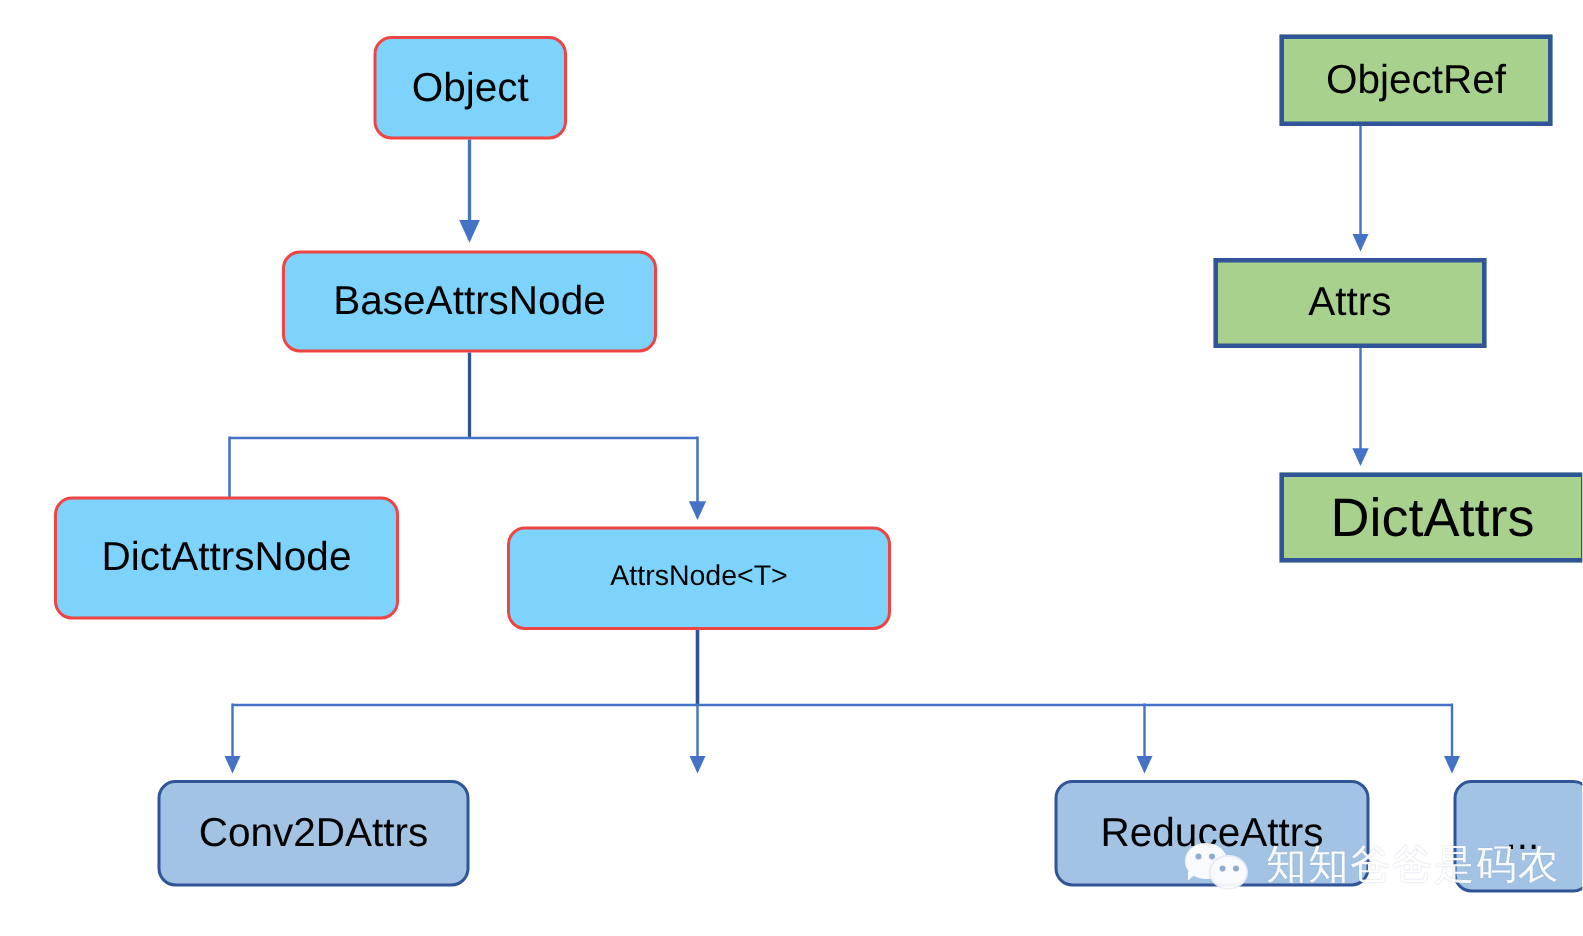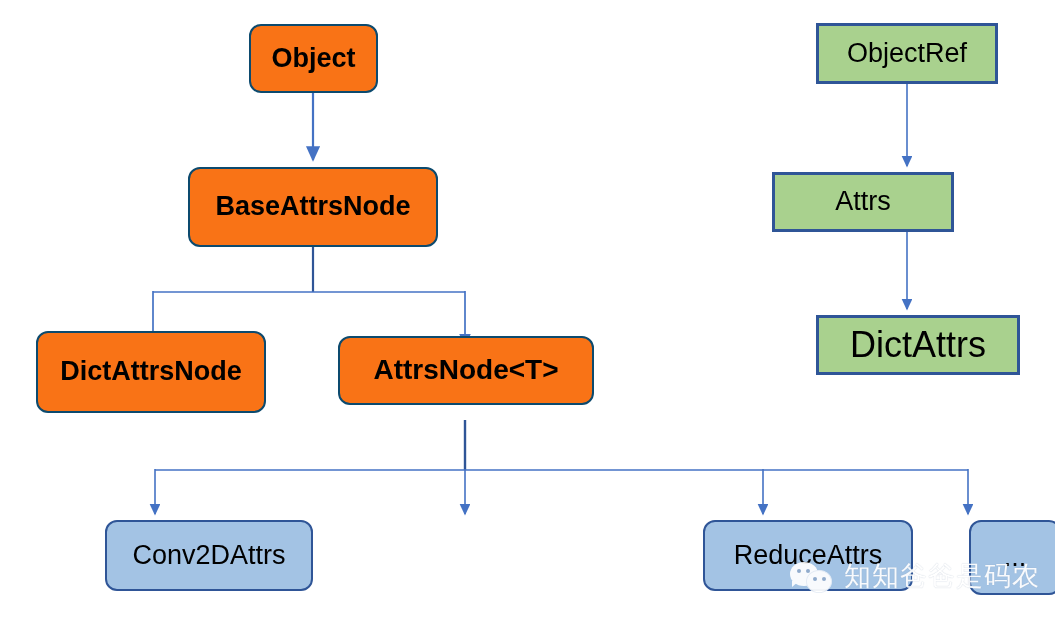--- a/index.html
+++ b/index.html
@@ -23,35 +23,35 @@
     display: flex;
     align-items: center;
     justify-content: center;
     text-align: center;
     color: #000000;
     line-height: 1.1;
     white-space: nowrap;
     z-index: 3;
   }
   .node-yellow {
-    background: #f97316;
-    border: 2px solid #0c4a6e;
+    background: #7dd3fc;
+    border: 2px solid #ef4444;
     border-radius: 12px;
-    font-weight: bold;
   }
   .node-blue {
     background: #a3c3e4;
     border: 2px solid #2f5597;
     border-radius: 12px;
     margin-left: 43px;
   }
   .node-green {
     background: #a9d18e;
     border: 3px solid #2f5597;
     border-radius: 0;
+    margin-left: 37px;
   }
   svg.edges {
     position: absolute;
     left: 0;
     top: 0;
     width: 1055px;
     height: 624px;
     z-index: 1;
     pointer-events: none;
   }
@@ -175,29 +175,29 @@
 
     <g>
       <line x1="907" y1="232" x2="907" y2="309" stroke="#4472c4" stroke-width="1.6" marker-end="url(#arrowthin)"></line>
     </g>
   </svg>
 
   <div class="node node-yellow" style="left:249px;top:24px;width:129px;height:69px;font-size:27px;">
     <span>Object</span>
   </div>
 
-  <div class="node node-yellow" style="left:188px;top:167px;width:250px;height:80px;font-size:27px;">
+  <div class="node node-yellow" style="left:188px;top:167px;width:250px;height:68px;font-size:27px;">
     <span>BaseAttrsNode</span>
   </div>
 
   <div class="node node-yellow" style="left:36px;top:331px;width:230px;height:82px;font-size:27px;">
     <span>DictAttrsNode</span>
   </div>
 
-  <div class="node node-yellow" style="left:338px;top:336px;width:256px;height:69px;font-size:28px;">
+  <div class="node node-yellow" style="left:338px;top:351px;width:256px;height:69px;font-size:19px;">
     <span>AttrsNode&lt;T&gt;</span>
   </div>
 
   <div class="node node-blue" style="left:62px;top:520px;width:208px;height:71px;font-size:27px;">
     <span>Conv2DAttrs</span>
   </div>
 
 
   <div class="node node-blue" style="left:660px;top:520px;width:210px;height:71px;font-size:27px;">
     <span>ReduceAttrs</span>

